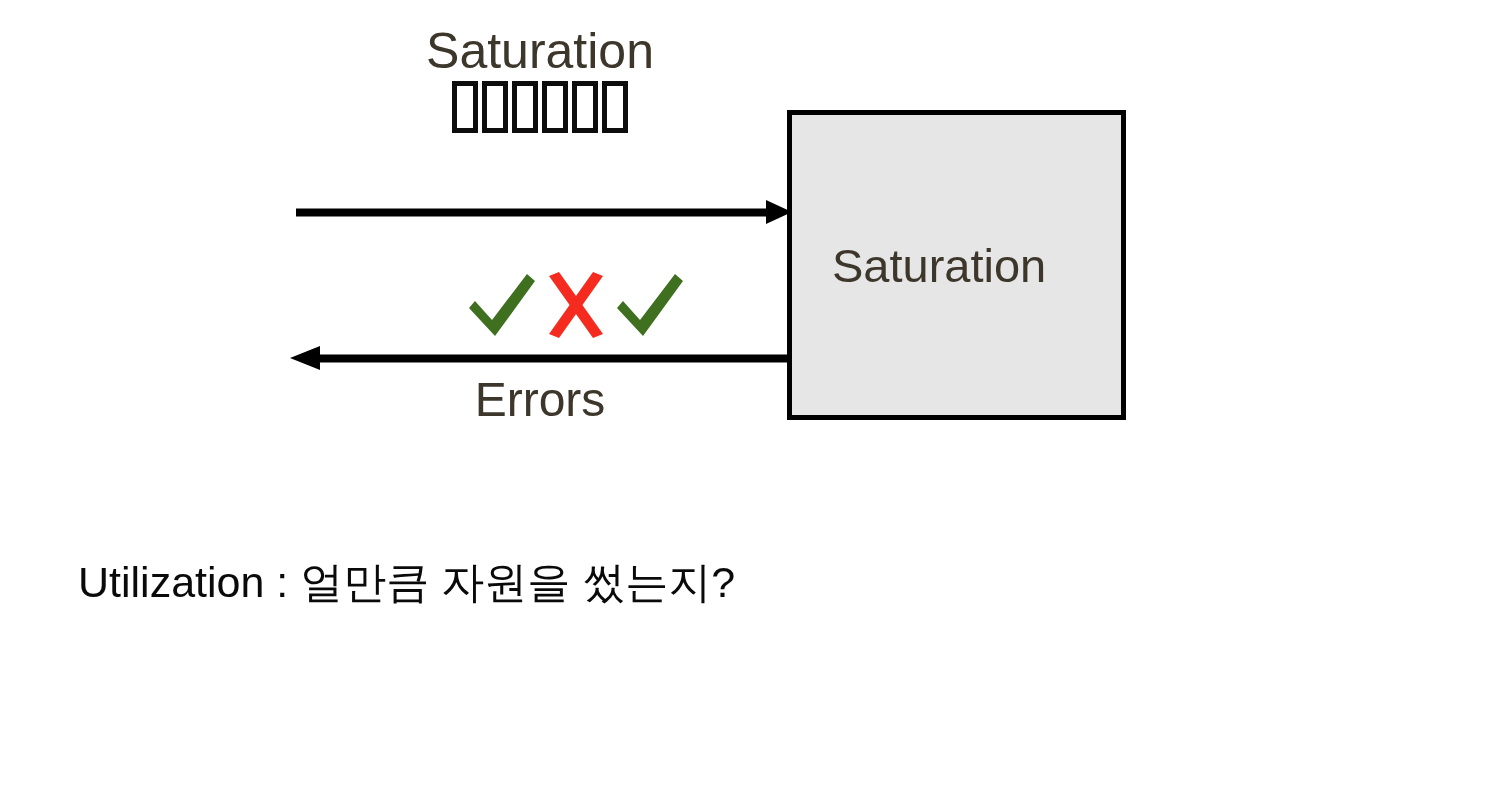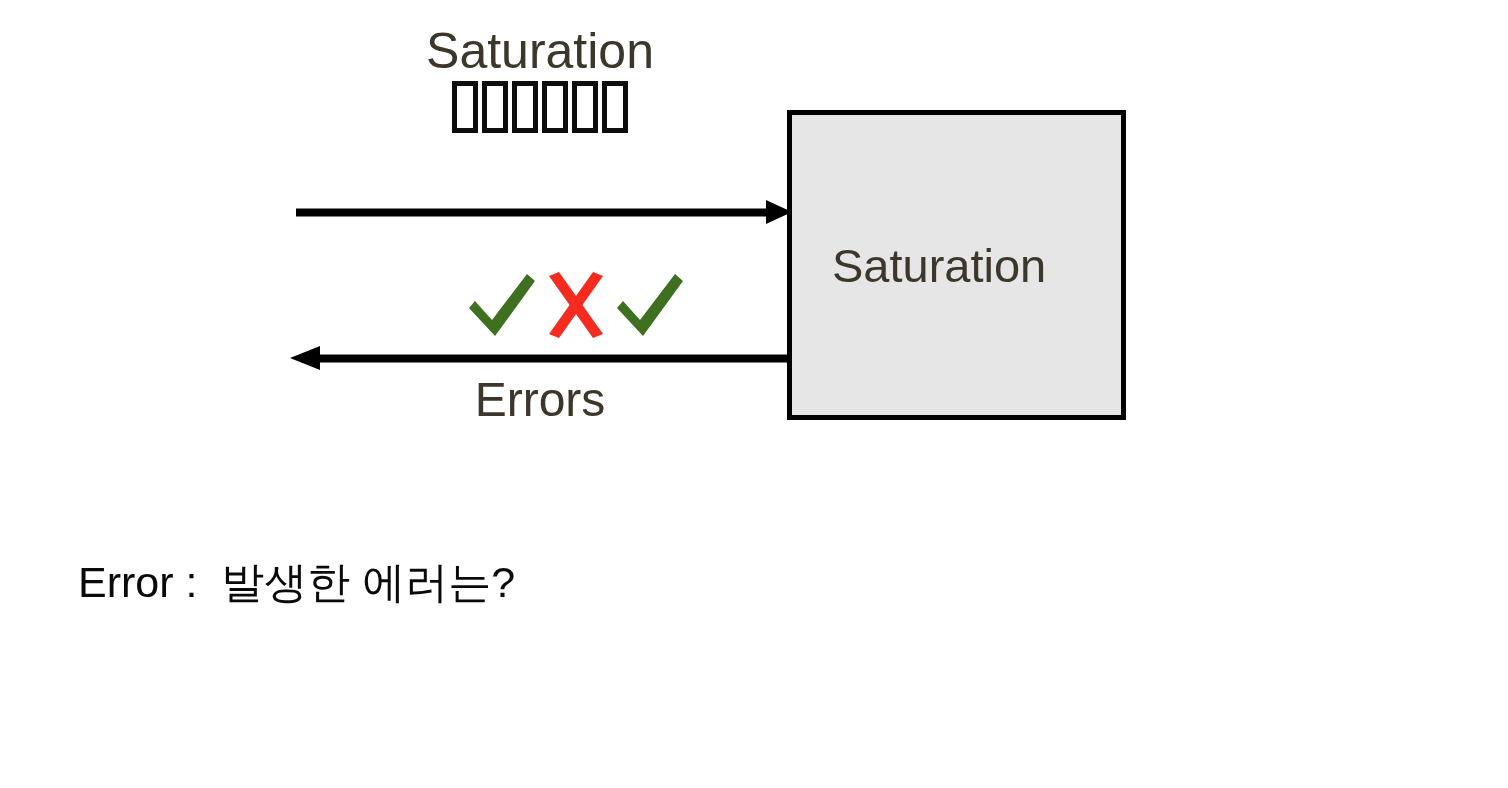--- a/index.html
+++ b/index.html
@@ -207,16 +207,16 @@
 
     <div class="errors-label">Errors</div>
 
     <div class="resource-box">
       <div class="resource-box-label">Saturation</div>
     </div>
 
   </div>
 
   <div class="caption">
-    <div class="caption-line">Error :  발생한 에러는?</div>
+    <div class="caption-line">Utilization : 얼만큼 자원을 썼는지?</div>
   </div>
 
 </div>
 
 </body></html>

